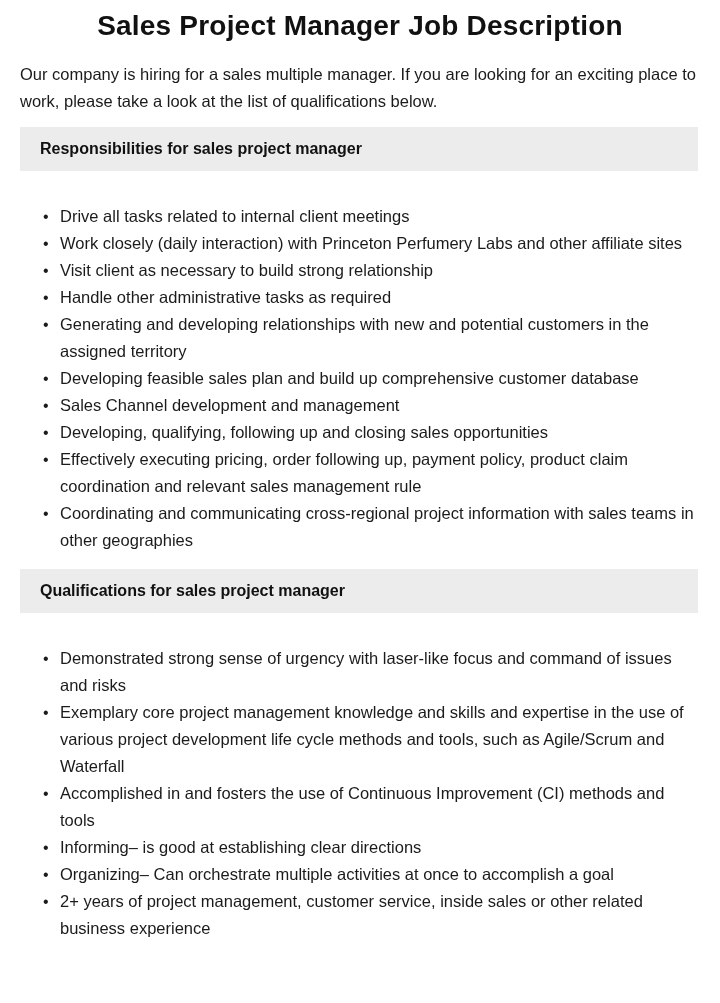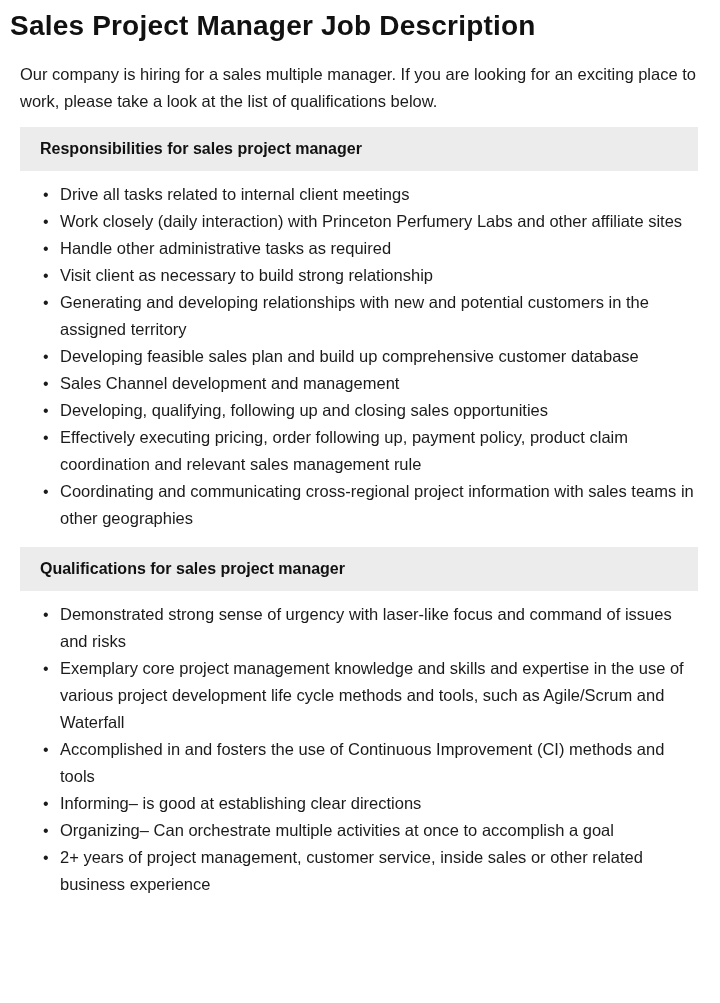--- a/index.html
+++ b/index.html
@@ -16,20 +16,21 @@
     color: #1b1b1b;
   }
   .page {
     width: 720px;
     height: 1003px;
     background: #ffffff;
   }
   h1.doc-title {
     margin: 0 0 16px 0;
     padding: 7px 10px 0 10px;
+    text-align: center;
     font-size: 28px;
     line-height: 38px;
     font-weight: bold;
     color: #111111;
     letter-spacing: 0.2px;
   }
   p.intro {
     margin: 0 24px 0 20px;
     font-size: 16.5px;
     line-height: 27px;
@@ -39,21 +40,21 @@
     margin: 12px 22px 0 20px;
     background: #ececec;
     padding: 12px 10px 12px 20px;
     font-size: 16px;
     line-height: 20px;
     font-weight: bold;
     color: #111111;
   }
   ul.bullet-list {
     list-style: none;
-    margin: 10px 24px 0 20px;
+    margin: 32px 24px 0 20px;
     padding: 0 0 0 40px;
   }
   ul.bullet-list li {
     position: relative;
     font-size: 16.5px;
     line-height: 27px;
     color: #1b1b1b;
   }
   ul.bullet-list li::before {
     content: "\2022";
@@ -74,22 +75,22 @@
 
   <h1 class="doc-title">Sales Project Manager Job Description</h1>
 
   <p class="intro">Our company is hiring for a sales multiple manager. If you are looking for an exciting place to work, please take a look at the list of qualifications below.</p>
 
   <div class="section">
     <div class="section-header">Responsibilities for sales project manager</div>
     <ul class="bullet-list">
         <li>Drive all tasks related to internal client meetings</li>
         <li>Work closely (daily interaction) with Princeton Perfumery Labs and other affiliate sites</li>
+        <li>Visit client as necessary to build strong relationship</li>
         <li>Handle other administrative tasks as required</li>
-        <li>Visit client as necessary to build strong relationship</li>
         <li>Generating and developing relationships with new and potential customers in the assigned territory</li>
         <li>Developing feasible sales plan and build up comprehensive customer database</li>
         <li>Sales Channel development and management</li>
         <li>Developing, qualifying, following up and closing sales opportunities</li>
         <li>Effectively executing pricing, order following up, payment policy, product claim coordination and relevant sales management rule</li>
         <li>Coordinating and communicating cross-regional project information with sales teams in other geographies</li>
       </ul>
   </div>
 
   <div class="section">

